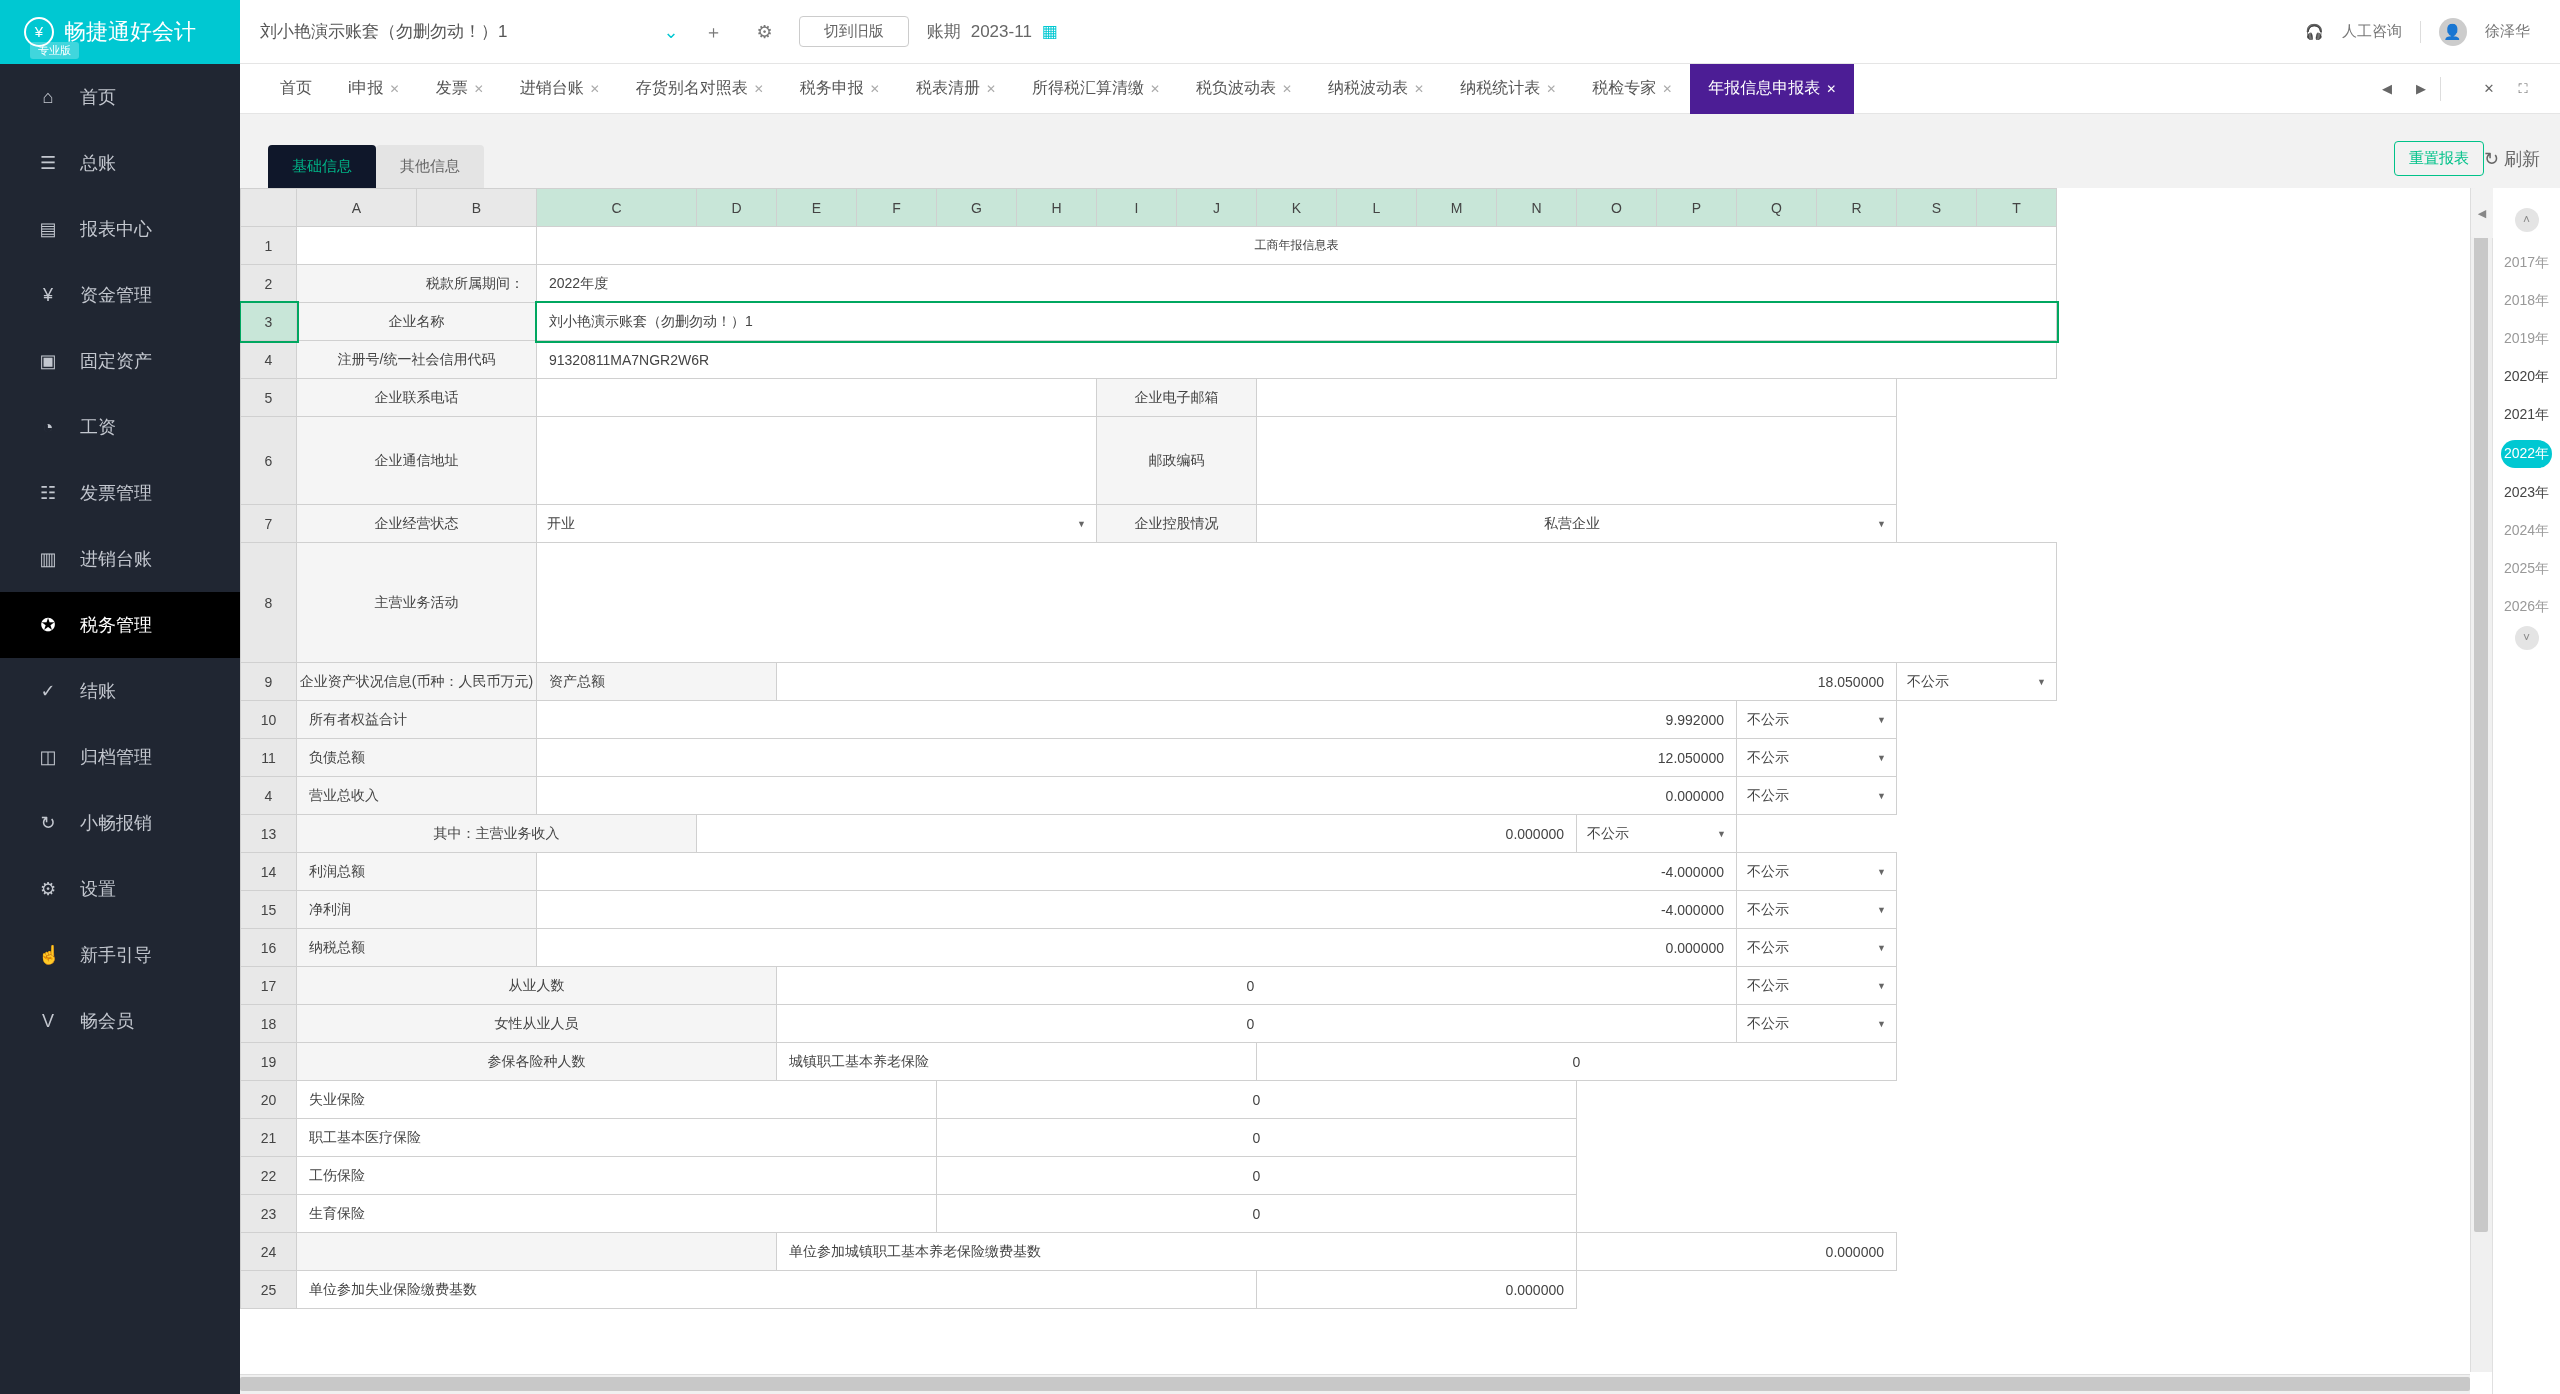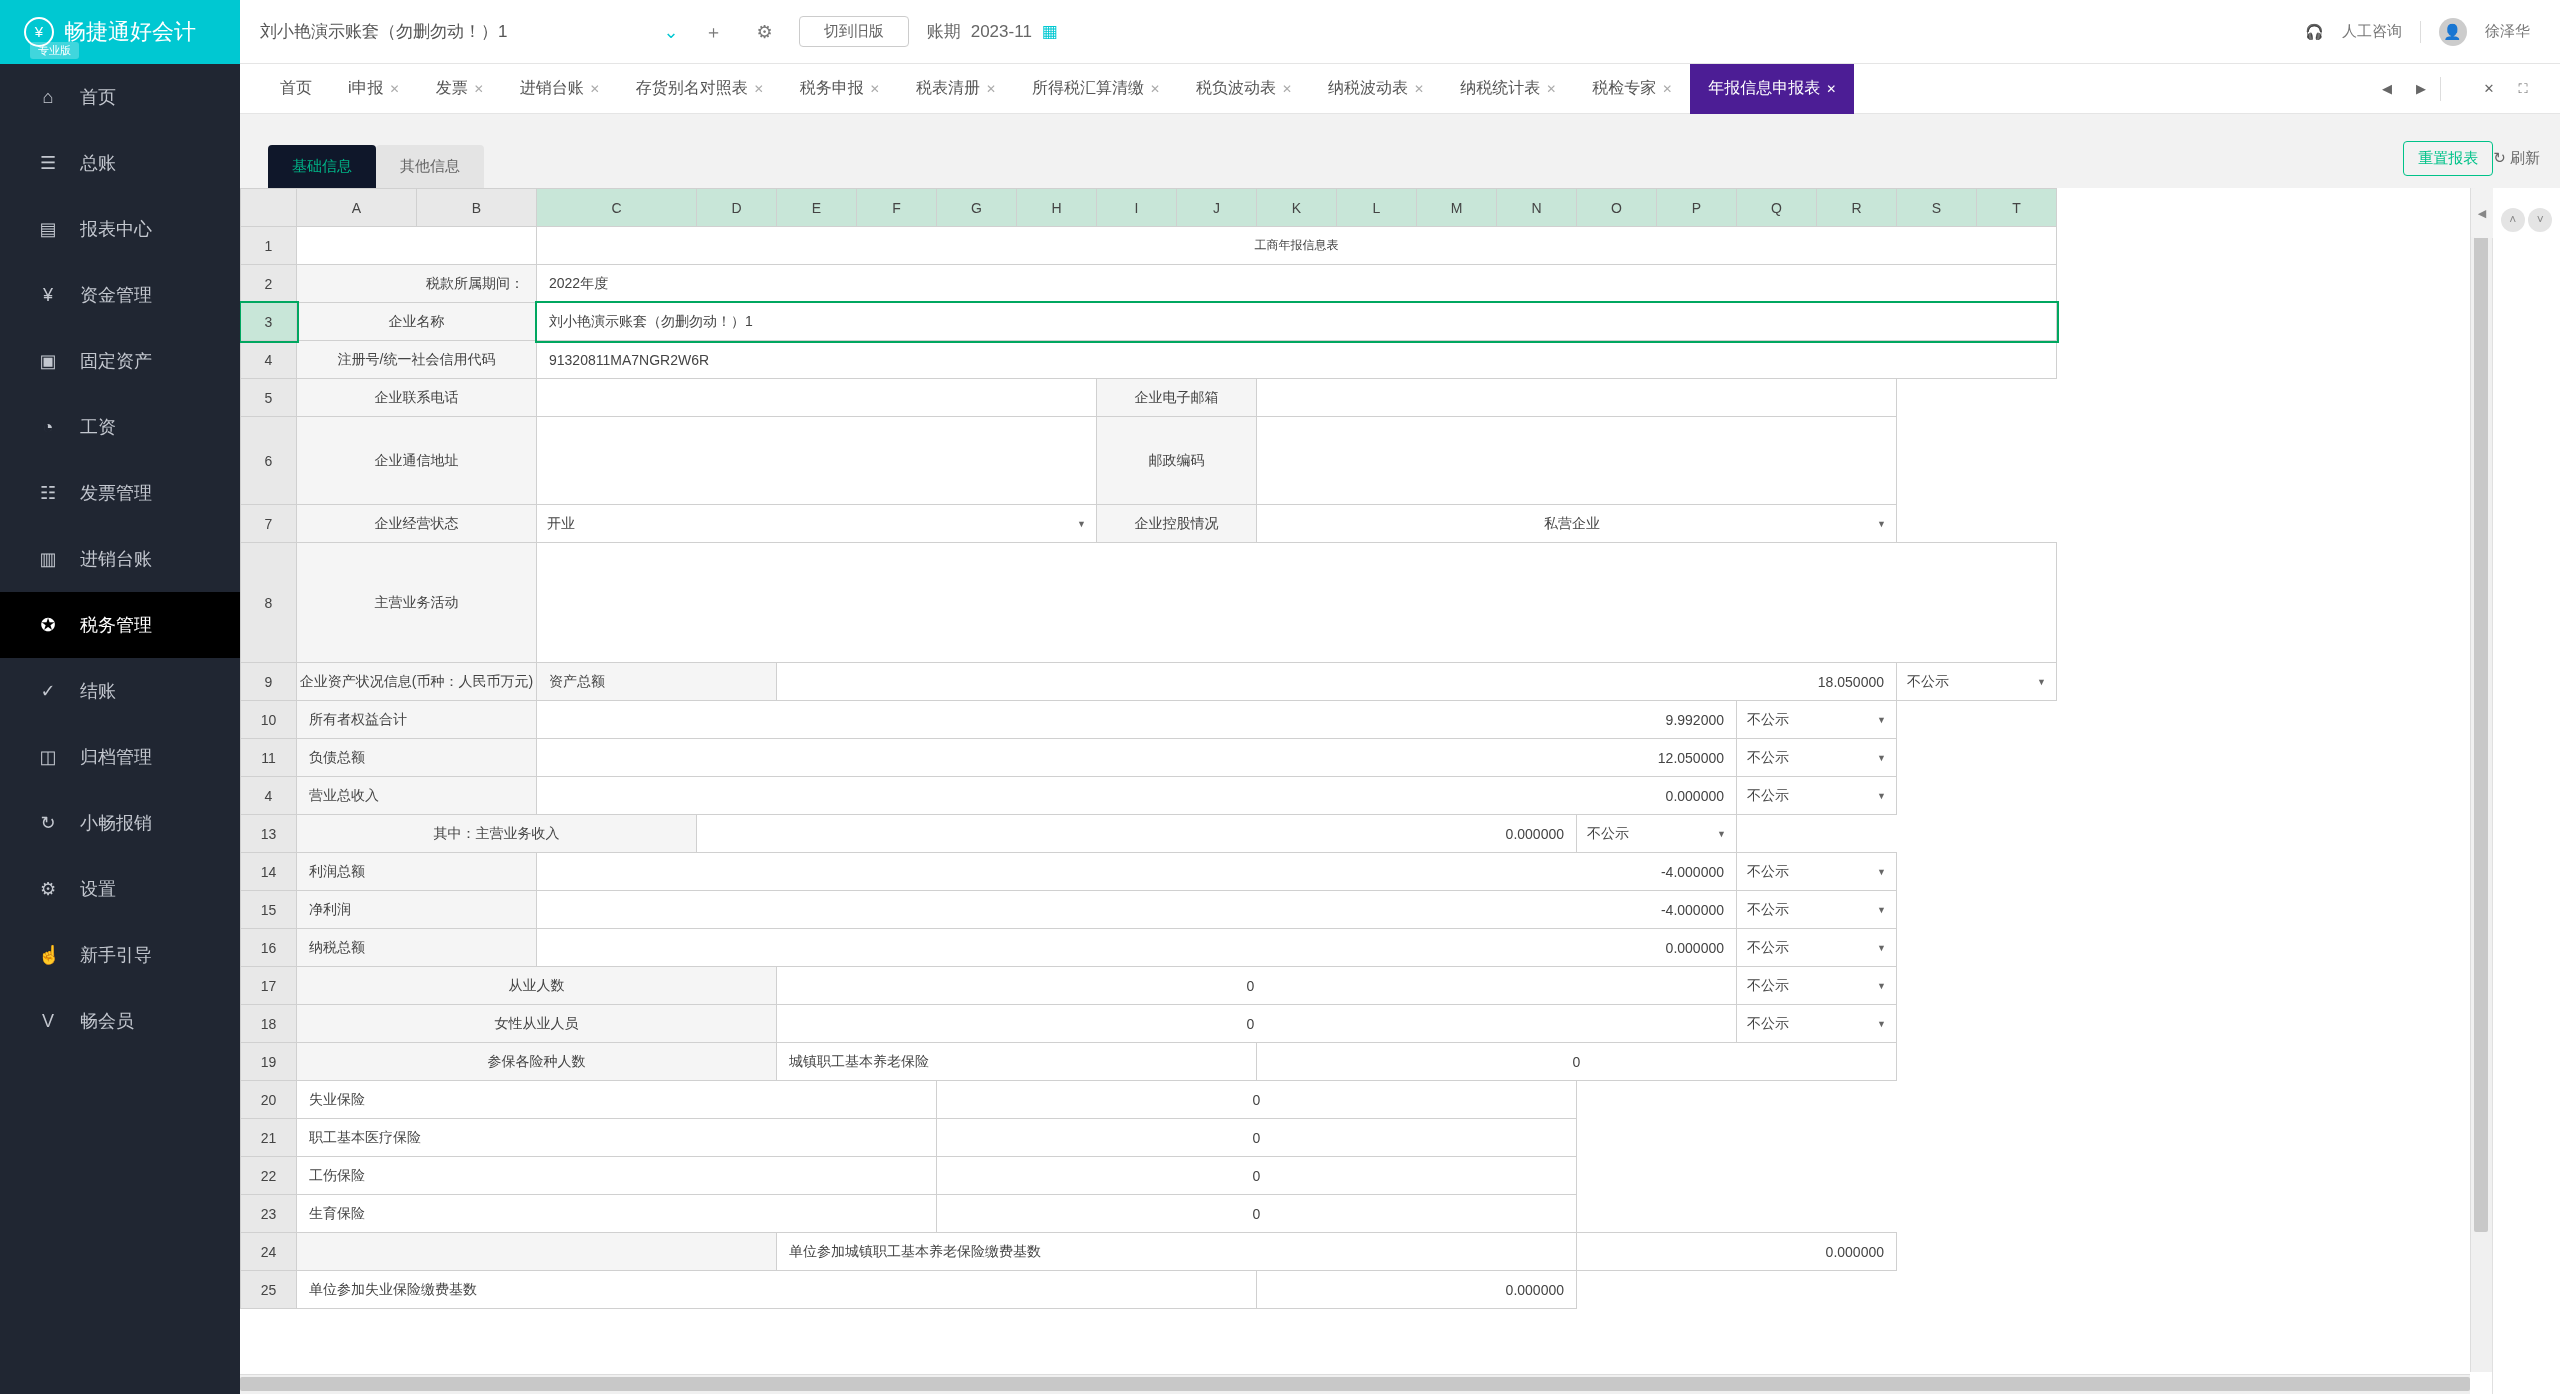--- a/index.html
+++ b/index.html
@@ -36,21 +36,21 @@
 .tab-nav span { width: 30px; height: 30px; display: flex; align-items: center; justify-content: center; color: #666; cursor: pointer; }
 .tab-nav .sep { border-left: 1px solid #ddd; height: 24px; }
 
 
 .sub-bar { height: 74px; background: #f2f2f2; display: flex; align-items: flex-end; padding: 0 20px 0 28px; }
 .sub-tabs { display: flex; }
 .sub-tab { padding: 12px 24px; background: #e4e4e4; color: #666; font-size: 15px; cursor: pointer; border-radius: 4px 4px 0 0; }
 .sub-tab.active { background: #0f172a; color: #00b386; }
 .sub-actions { margin-left: auto; display: flex; align-items: center; margin-bottom: 12px; }
 .reset-btn { border: 1px solid #00c289; color: #00c289; padding: 7px 14px; border-radius: 4px; font-size: 15px; cursor:pointer; }
-.refresh-btn { color: #666; font-size: 15px; cursor:pointer; }
+.refresh-btn { color: #666; font-size: 18px; cursor:pointer; }
 
 
 .sheet-wrap { position: absolute; left: 0; right: 0; top: 124px; bottom: 0; background: #fff; overflow: hidden; }
 .sheet { position: absolute; left: 0; top: 0; right: 68px; bottom: 0; overflow: auto; }
 table { border-collapse: collapse; table-layout: fixed; }
 th, td { border: 1px solid #d0d0d0; height: 38px; font-size: 14px; color: #444; text-align: center; background: #fff; }
 th.corner { background: #e8e8e8; width: 56px; }
 th.col { background: #e8e8e8; font-weight: normal; }
 th.col.sel { background: #c8e6d8; }
 td.rownum { background: #e8e8e8; width: 56px; font-weight: normal; }
@@ -498,16 +498,28 @@
     <div class="vscroll">
         <div class="vscroll-thumb"></div>
       </div>
     <div class="hscroll">
         <div class="hscroll-thumb"></div>
       </div>
 
     <div class="year-panel">
       <div class="year-toggle">◀</div>
       <div class="year-nav">˄</div>
+      <div id="years">
+          <div class="year-item">2017年</div>
+          <div class="year-item">2018年</div>
+          <div class="year-item">2019年</div>
+          <div class="year-item enabled">2020年</div>
+          <div class="year-item enabled">2021年</div>
+          <div class="year-item active">2022年</div>
+          <div class="year-item enabled">2023年</div>
+          <div class="year-item">2024年</div>
+          <div class="year-item">2025年</div>
+          <div class="year-item">2026年</div>
+        </div>
       <div class="year-nav">˅</div>
     </div>
   </div>
 </div>
 
 </body></html>

